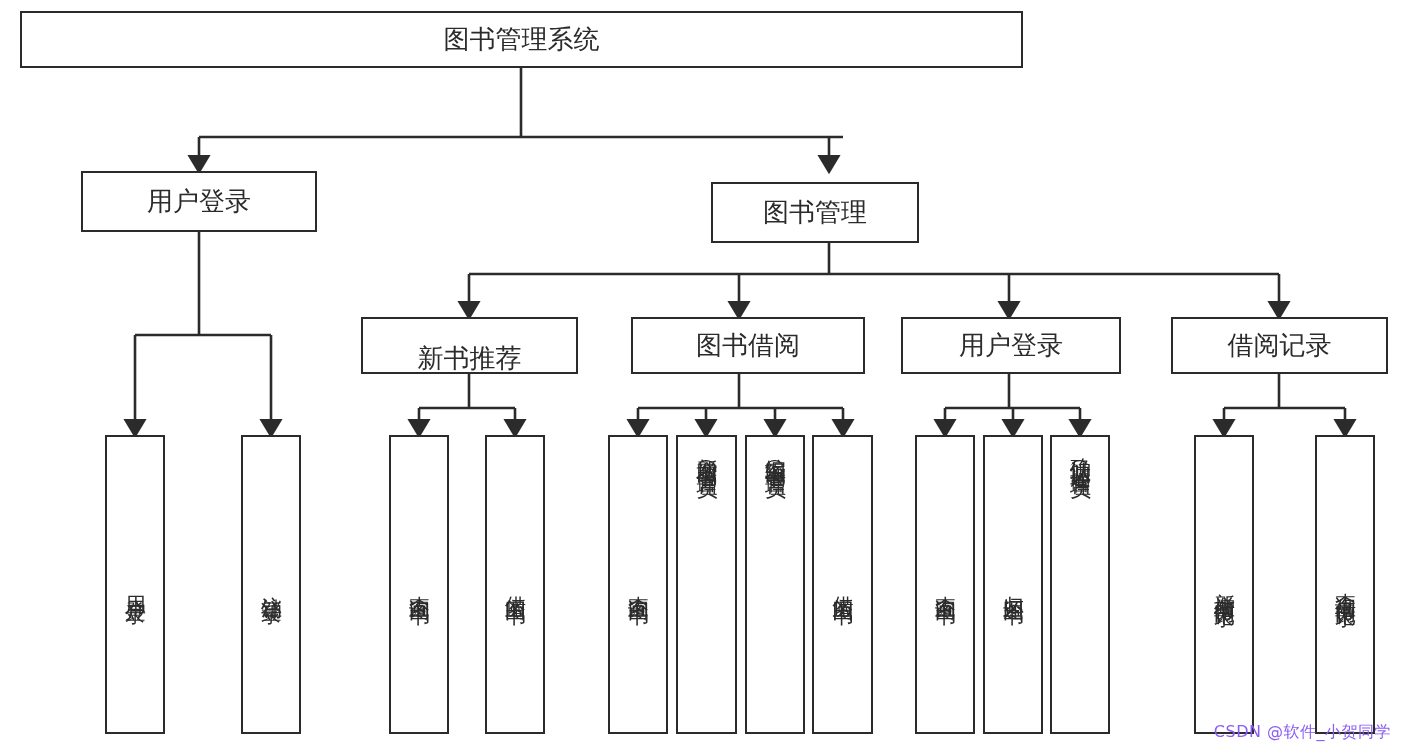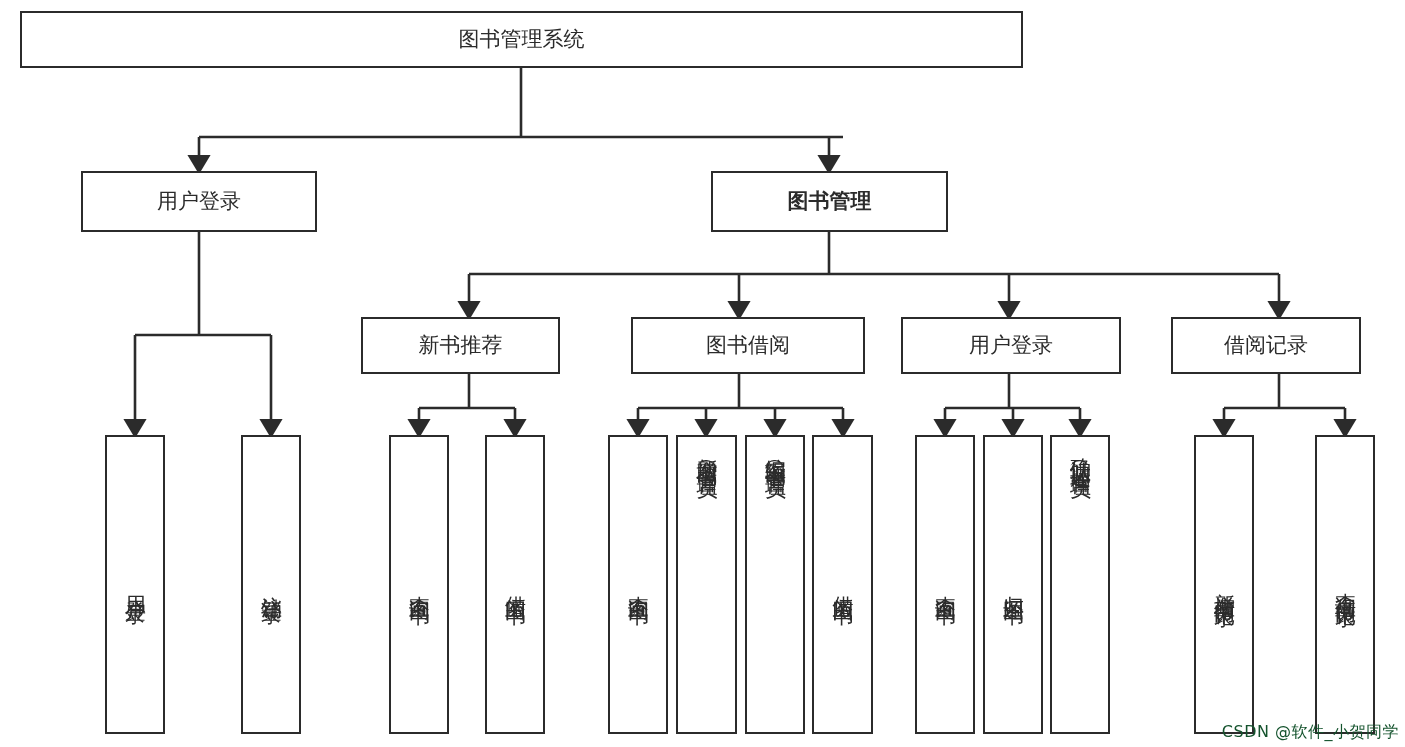--- a/index.html
+++ b/index.html
@@ -2,26 +2,26 @@
 <html><head>
 <meta charset="utf-8">
 <style>
   html,body{margin:0;padding:0;background:#ffffff;}
   body{width:1405px;height:747px;font-family:"DejaVu Sans","Liberation Sans",sans-serif;overflow:hidden;}
   #diagram-root{position:relative;width:1405px;height:747px;background:#ffffff;}
   svg.edges{position:absolute;left:0;top:0;width:1405px;height:747px;}
   .node{position:absolute;box-sizing:border-box;background:#ffffff;border:2px solid #2b2b2b;
         display:flex;align-items:center;justify-content:center;}
   .node .label{color:#2b2b2b;text-align:center;line-height:1.05;white-space:pre;}
-  .node.h .label{font-size:21px;}
+  .node.h .label{font-size:26px;}
   .node.v{align-items:flex-start;justify-content:center;padding-top:4px;}
   .node.v .label{writing-mode:vertical-rl;text-orientation:upright;font-size:21px;
                  letter-spacing:3px;line-height:1;}
   .node.v.centered{align-items:center;padding-top:0;}
-  .watermark{position:absolute;right:6px;bottom:4px;font-size:16px;color:#14532d;
+  .watermark{position:absolute;right:14px;bottom:4px;font-size:16px;color:#8b5cf6;
              letter-spacing:0.5px;white-space:nowrap;}
 </style>
 </head>
 <body>
 
 <div id="diagram-root">
 
   <svg class="edges" viewBox="0 0 1405 747" xmlns="http://www.w3.org/2000/svg">
     <defs>
       <marker id="arrow" markerWidth="9" markerHeight="9" refX="2" refY="4.5" orient="auto" markerUnits="strokeWidth">
@@ -72,34 +72,34 @@
     </g>
   </svg>
 
   <div class="node h" style="left: 20px; top: 11px; width: 1003px; height: 57px;">
     <span class="label">图书管理系统</span>
   </div>
 
   <div class="node h" style="left: 81px; top: 171px; width: 236px; height: 61px;">
     <span class="label">用户登录</span>
   </div>
-  <div class="node h" style="left: 711px; top: 171px; width: 237px; height: 61px; font-weight: bold;">
+  <div class="node h" style="left: 711px; top: 182px; width: 208px; height: 61px;">
     <span class="label">图书管理</span>
   </div>
 
-  <div class="node h" style="left: 361px; top: 317px; width: 199px; height: 57px;">
+  <div class="node h" style="left: 361px; top: 317px; width: 217px; height: 57px; align-items: flex-end;">
     <span class="label">新书推荐</span>
   </div>
   <div class="node h" style="left: 631px; top: 317px; width: 234px; height: 57px;">
     <span class="label">图书借阅</span>
   </div>
   <div class="node h" style="left: 901px; top: 317px; width: 220px; height: 57px;">
     <span class="label">用户登录</span>
   </div>
-  <div class="node h" style="left: 1171px; top: 317px; width: 190px; height: 57px;">
+  <div class="node h" style="left: 1171px; top: 317px; width: 217px; height: 57px;">
     <span class="label">借阅记录</span>
   </div>
 
   <div class="node v centered" style="left: 105px; top: 435px; width: 60px; height: 299px;">
     <span class="label">用户登录</span>
   </div>
   <div class="node v centered" style="left: 241px; top: 435px; width: 60px; height: 299px;">
     <span class="label">注销登录</span>
   </div>
   <div class="node v centered" style="left: 389px; top: 435px; width: 60px; height: 299px;">

